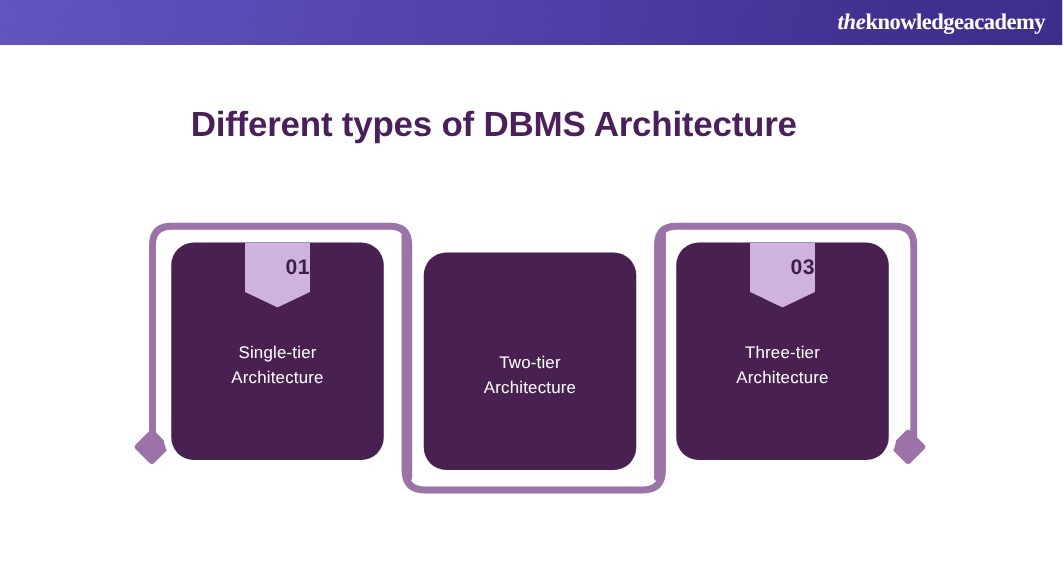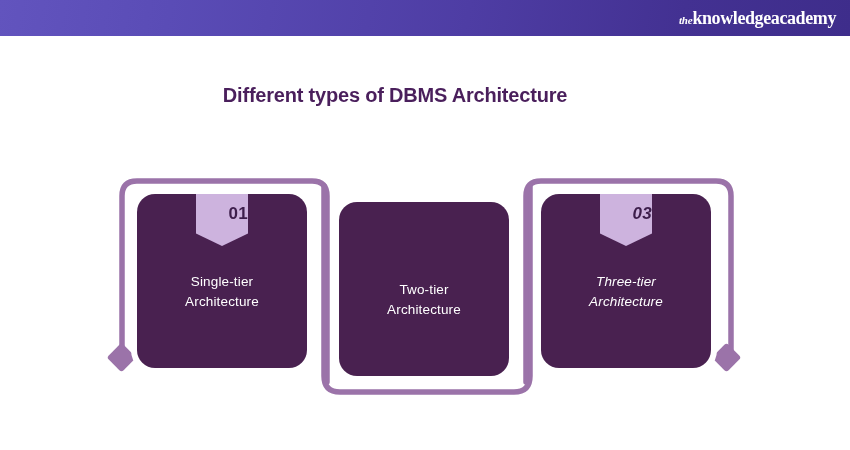--- a/index.html
+++ b/index.html
@@ -30,39 +30,39 @@
     top: 50%;
     transform: translateY(-50%);
     color: #ffffff;
     white-space: nowrap;
     font-family: "Liberation Serif", serif;
     line-height: 1;
   }
   .logo-the {
     font-style: italic;
     font-weight: 700;
-    font-size: 11px;
+    font-size: 18px;
     letter-spacing: -0.2px;
     margin-left: 47px;
   }
   .logo-main {
     font-weight: 700;
     font-size: 18px;
     letter-spacing: -0.4px;
   }
 
   
   .page-title {
     position: absolute;
     left: 0;
     top: 84px;
     width: 790px;
     text-align: center;
     color: #4A1F5C;
-    font-size: 20px;
+    font-size: 28px;
     font-weight: 700;
     letter-spacing: -0.2px;
   }
 
   
   .stage {
     position: absolute;
     left: 0;
     top: 0;
     width: 850px;
@@ -169,21 +169,21 @@
     </div>
   </div>
 
   <div class="card card-2" style="box-shadow: 0 0 0 6px #ffffff;">
     <div class="card-label">
       <div>Two-tier</div>
       <div>Architecture</div>
     </div>
   </div>
 
-  <div class="card card-3" style="box-shadow: 0 0 0 6px #ffffff; font-style: italic;">
+  <div class="card card-3" style="box-shadow: 0 0 0 6px #ffffff;">
     <div class="ribbon">
       <span class="ribbon-num">03</span>
     </div>
     <div class="card-label">
       <div>Three-tier</div>
       <div>Architecture</div>
     </div>
   </div>
 
 </div>

